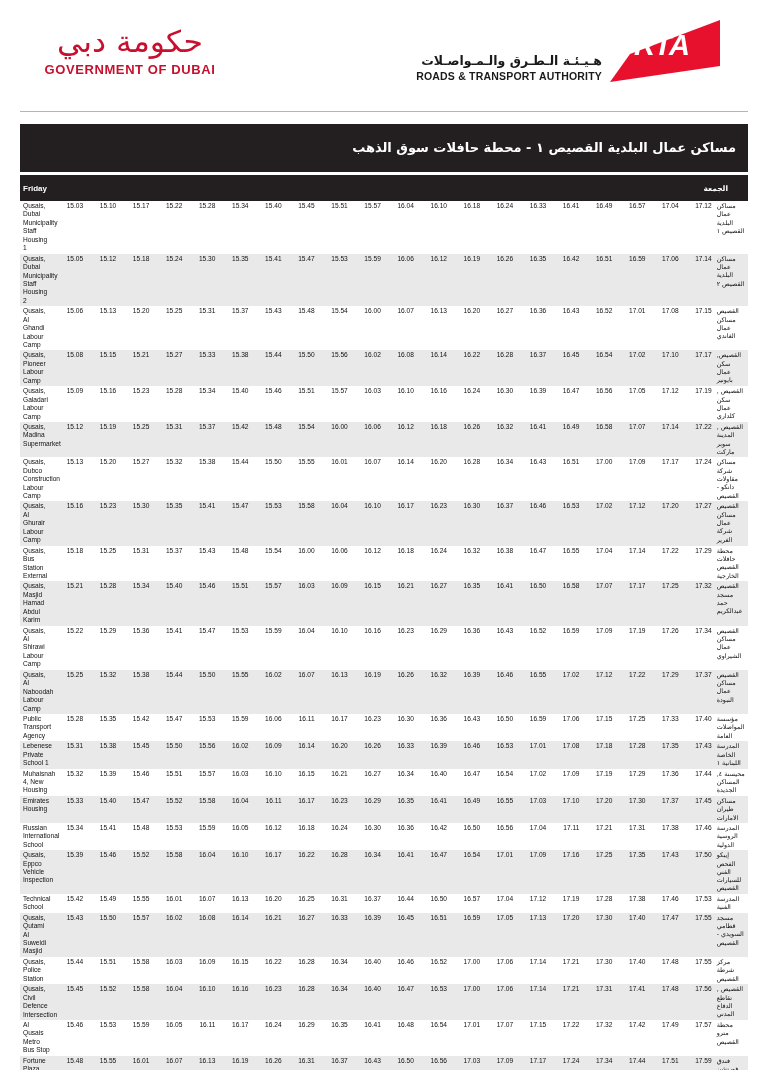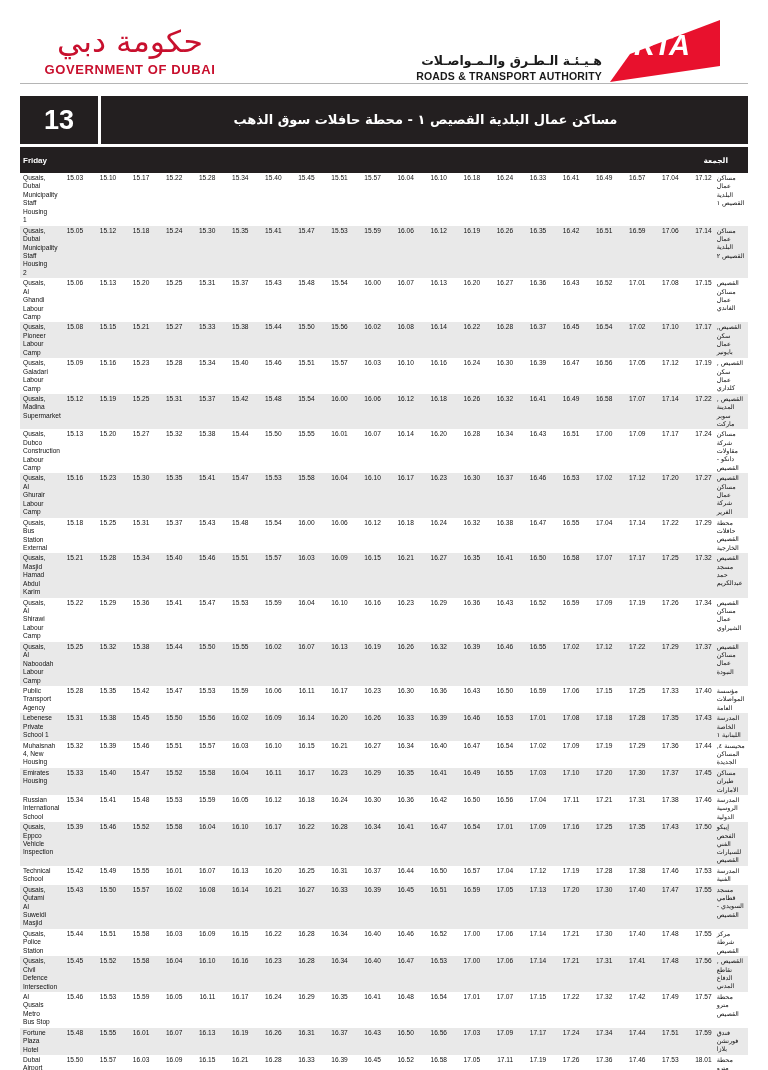--- a/index.html
+++ b/index.html
@@ -18,21 +18,21 @@
     position: relative;
     width: 768px;
     height: 1070px;
     box-sizing: border-box;
     padding: 0 20px;
   }
 
   
   .header {
     position: relative;
-    height: 84px;
+    height: 112px;
     padding-top: 28px;
     box-sizing: border-box;
   }
   .gov-logo {
     position: absolute;
     left: 20px;
     top: 26px;
     width: 180px;
     text-align: center;
   }
@@ -141,21 +141,21 @@
   .title-en {
     font-size: 14.5px;
     font-weight: bold;
     line-height: 1.35;
   }
   .title-ar {
     font-family: "DejaVu Sans", sans-serif;
     font-size: 13px;
     font-weight: bold;
     direction: rtl;
-    text-align: center;
+    text-align: right;
     line-height: 1.4;
     margin-top: 1px;
   }
 
   
   .tt {
     width: 728px;
     border-collapse: collapse;
     table-layout: fixed;
     margin-top: 3px;
@@ -241,21 +241,20 @@
         <span class="rta-word">RTA</span>
       </div>
     </div>
 
     <div style="position:absolute; left:0; right:0; bottom:0;">
       <div class="hr-line"></div>
     </div>
   </div>
 
   <div class="titlebar">
-    <div class="route-num">13</div>
     <div class="title-texts">
       <div class="title-ar">مساكن عمال البلدية القصيص ١ - محطة حافلات سوق الذهب</div>
     </div>
   </div>
 
   <table class="tt">
     <thead>
       <tr class="daybar">
         <td class="day-en">Friday</td>
         <td colspan="20"></td>

